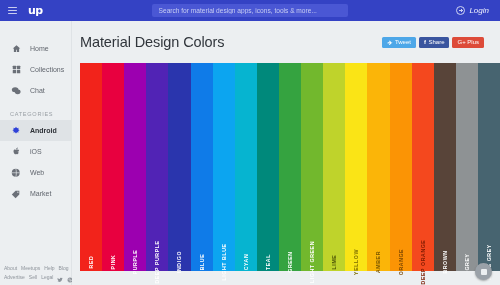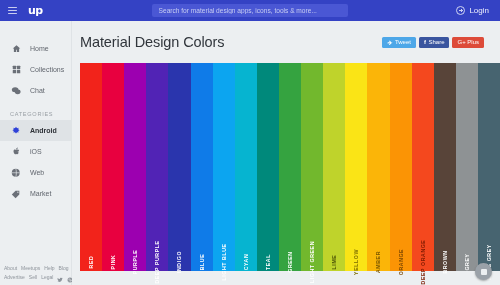--- a/index.html
+++ b/index.html
@@ -41,21 +41,21 @@
   .login { display:flex; align-items:center; gap:4px; margin-right:11px; cursor:pointer; }
   .login-circle {
     width:9px; height:9px; border-radius:50%; border:1.1px solid #cdd2f2;
     position:relative;
   }
   .login-circle::before, .login-circle::after {
     content:""; position:absolute; background:#cdd2f2;
   }
   .login-circle::before { left:1.6px; top:3.1px; width:3.6px; height:1px; }
   .login-circle::after  { top:1.6px; left:3.1px; height:3.6px; width:1px; }
-  .login-label { color:#eceefb; font-size:8px; }
+  .login-label { color:#eceefb; font-size:8px;font-style:italic; }
 
   
   .dropdown {
     position:absolute; top:21px; left:258px; width:104px; height:42px;
     background:#ffffff; padding-top:1px;
     display:flex; flex-direction:column; align-items:center;
   }
   .dropdown .ditem {
     font-size:6.5px; color:#4350cf; line-height:10px; cursor:pointer;
     letter-spacing:0.1px;

